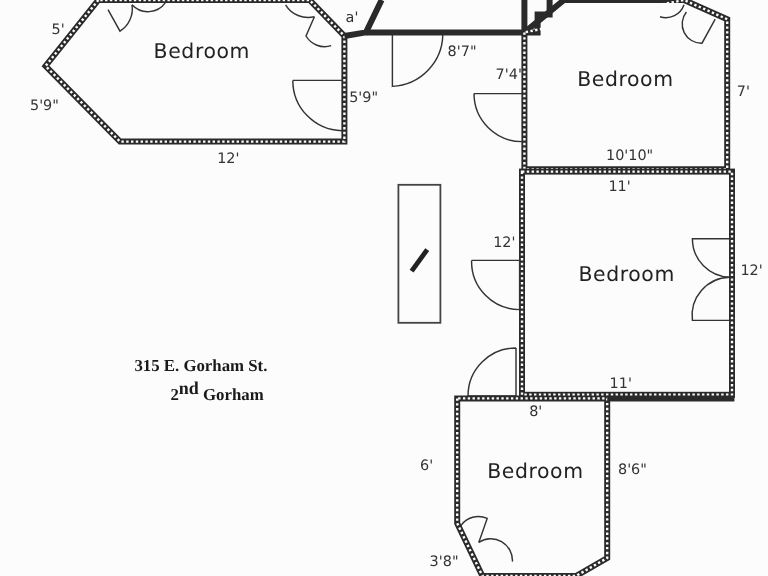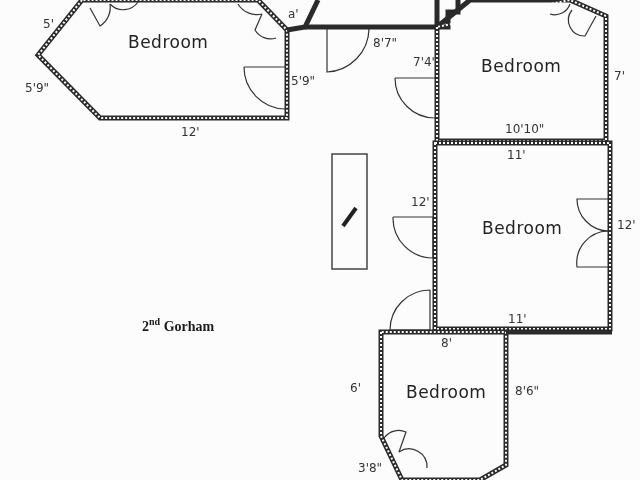--- a/index.html
+++ b/index.html
@@ -91,17 +91,20 @@
   <text class="hand dim" x="411" y="206">12'</text>
   <text class="hand dim" x="617" y="229">12'</text>
   <text class="hand dim" x="508" y="323">11'</text>
 
   <text class="hand dim" x="441" y="347">8'</text>
   <text class="hand dim" x="350" y="392">6'</text>
   <text class="hand dim" x="515" y="395">8'6"</text>
   <text class="hand dim" x="358" y="472">3'8"</text>
 </svg>
 
+<div class="title-text" style="left:112px; top:298px;">
+  <span>315 E. Gorham St.</span>
+</div>
 <div class="title-text" style="left:142px; top:316px;">
-  <span>2</span><sup style="font-size:10px;">nd</sup>
+  <span>2</span><sup style="font-size:15px;">nd</sup>
   <span>Gorham</span>
 </div>
 </div>
 
 </body></html>

